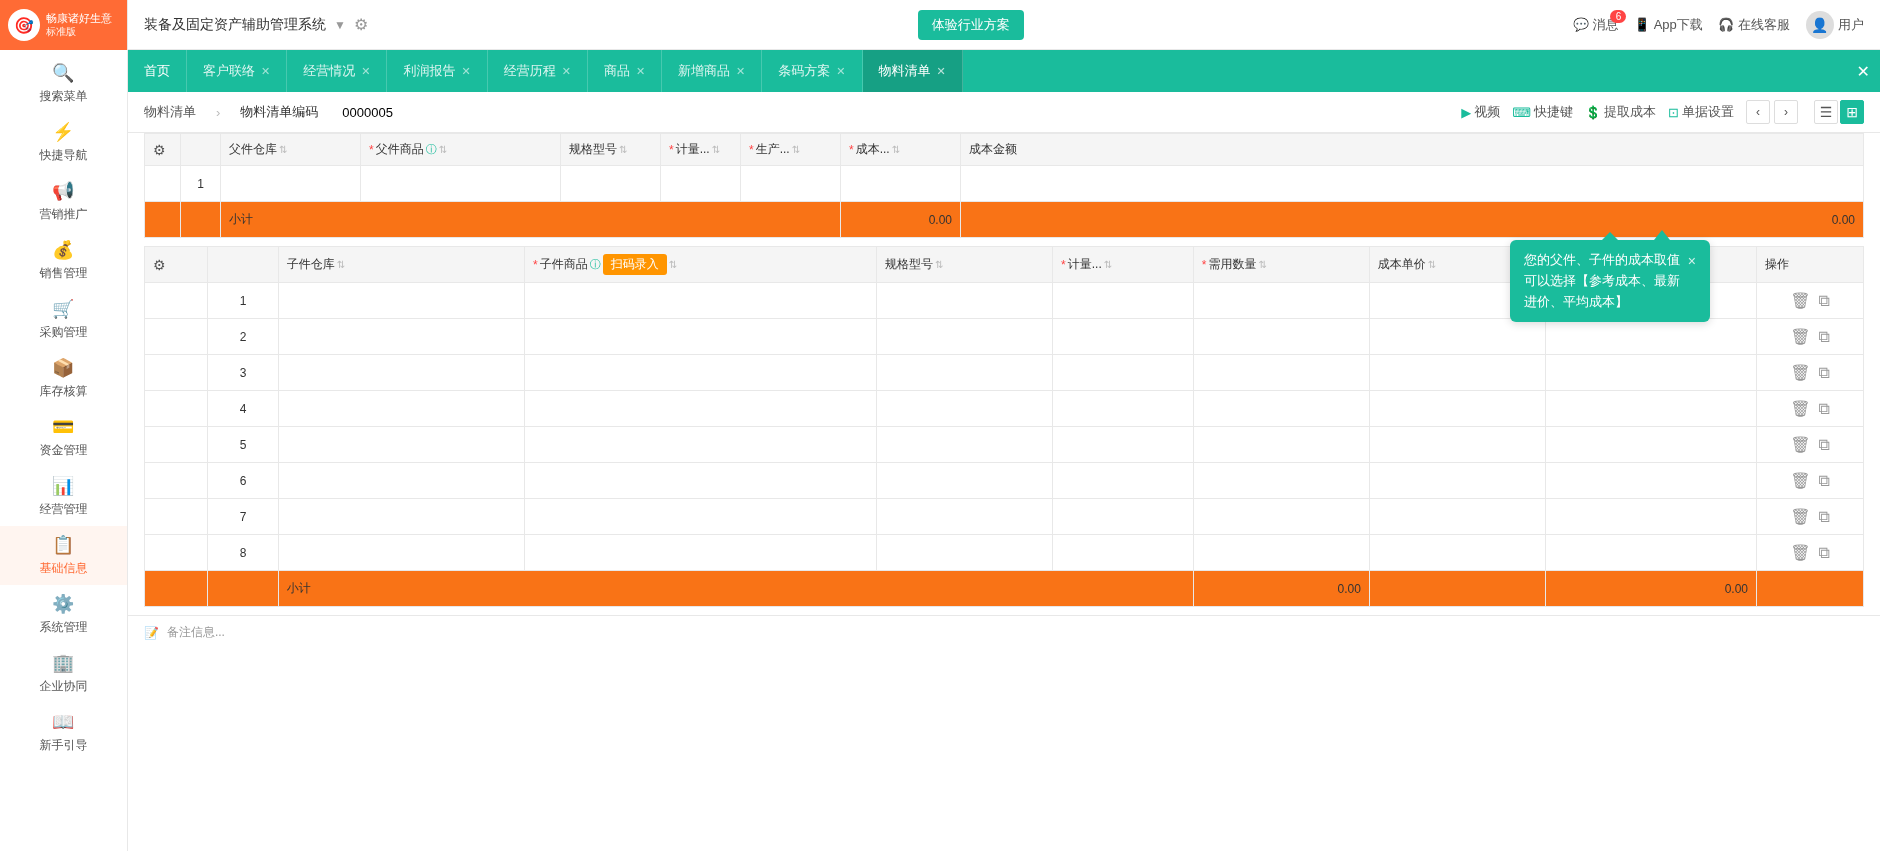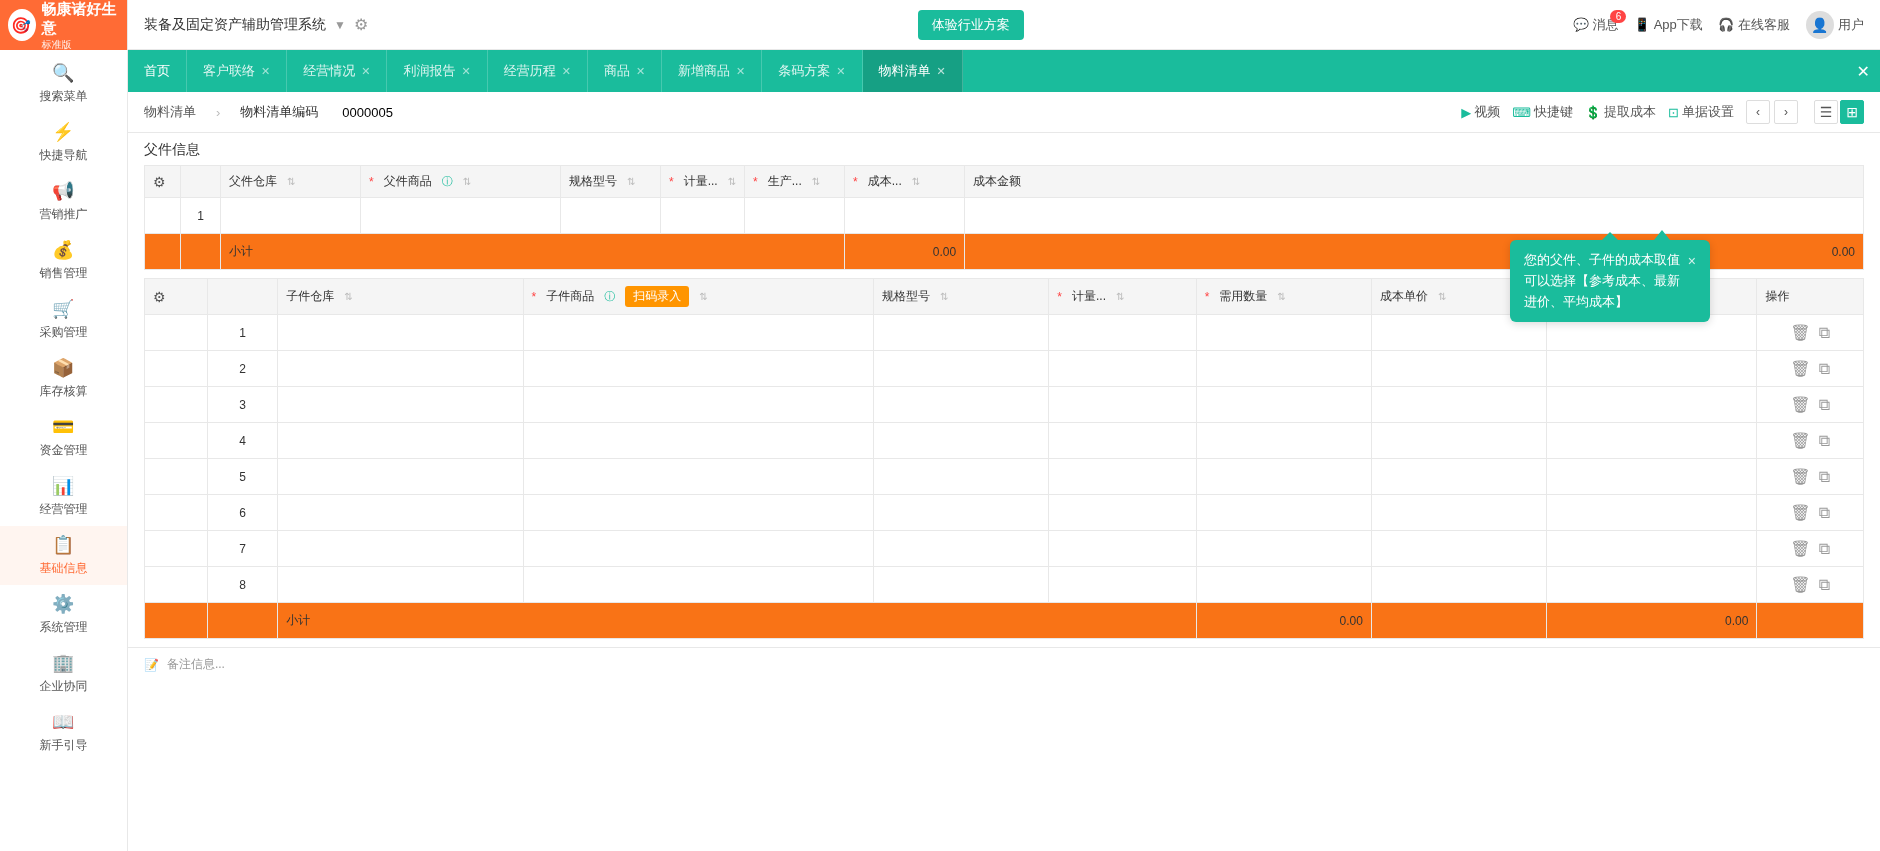--- a/index.html
+++ b/index.html
@@ -28,21 +28,21 @@
       height: 32px;
       background: #fff;
       border-radius: 50%;
       display: flex;
       align-items: center;
       justify-content: center;
       color: #ff6b35;
       font-size: 16px;
       font-weight: bold;
     }
-    .sidebar-title { font-size: 15px; font-weight: bold; line-height: 1.3; }
+    .sidebar-title { font-size: 11px; font-weight: normal; line-height: 1.3; }
     .sidebar-subtitle { font-size: 10px; opacity: 0.9; }
     .sidebar-nav { flex: 1; padding: 4px 0; }
     .sidebar-item {
       display: flex;
       flex-direction: column;
       align-items: center;
       padding: 8px 4px;
       cursor: pointer;
       color: #555;
       font-size: 12px;
@@ -192,21 +192,21 @@
     .col-warehouse { width: 140px; }
     .col-product { width: 200px; }
     .col-spec { width: 100px; }
     .col-unit { width: 80px; }
     .col-qty { width: 100px; }
     .col-price { width: 100px; }
     .col-cost { width: 120px; text-align: right; }
     .col-amount { width: 120px; text-align: right; }
     .col-action { width: 60px; text-align: center; }
     .required { color: #ff4444; }
-    .col-header-content { display: flex; align-items: center; gap: 10px; }
+    .col-header-content { display: flex; align-items: center; gap: 2px; }
     .sort-icon { color: #bbb; font-size: 10px; cursor: pointer; }
     .settings-gear { color: #555; cursor: pointer; font-size: 14px; }
     .scan-btn {
       background: #ff9500;
       color: #fff;
       border: none;
       padding: 2px 8px;
       border-radius: 3px;
       font-size: 12px;
       cursor: pointer;
@@ -426,21 +426,20 @@
       </div>
     </div>
 
     <div class="tooltip-box">
       <div class="tooltip-arrow-up"></div>
       <span class="tooltip-close">×</span>
       <span>您的父件、子件的成本取值可以选择【参考成本、最新进价、平均成本】</span>
     </div>
 
     <div class="section">
-      <div class="section-title">父件信息</div>
       <table class="data-table">
         <thead>
           <tr>
             <th class="col-settings">
               <span class="settings-gear">⚙</span>
             </th>
             <th class="col-index"></th>
             <th class="col-warehouse">
               <div class="col-header-content">
                 <span>父件仓库</span>

